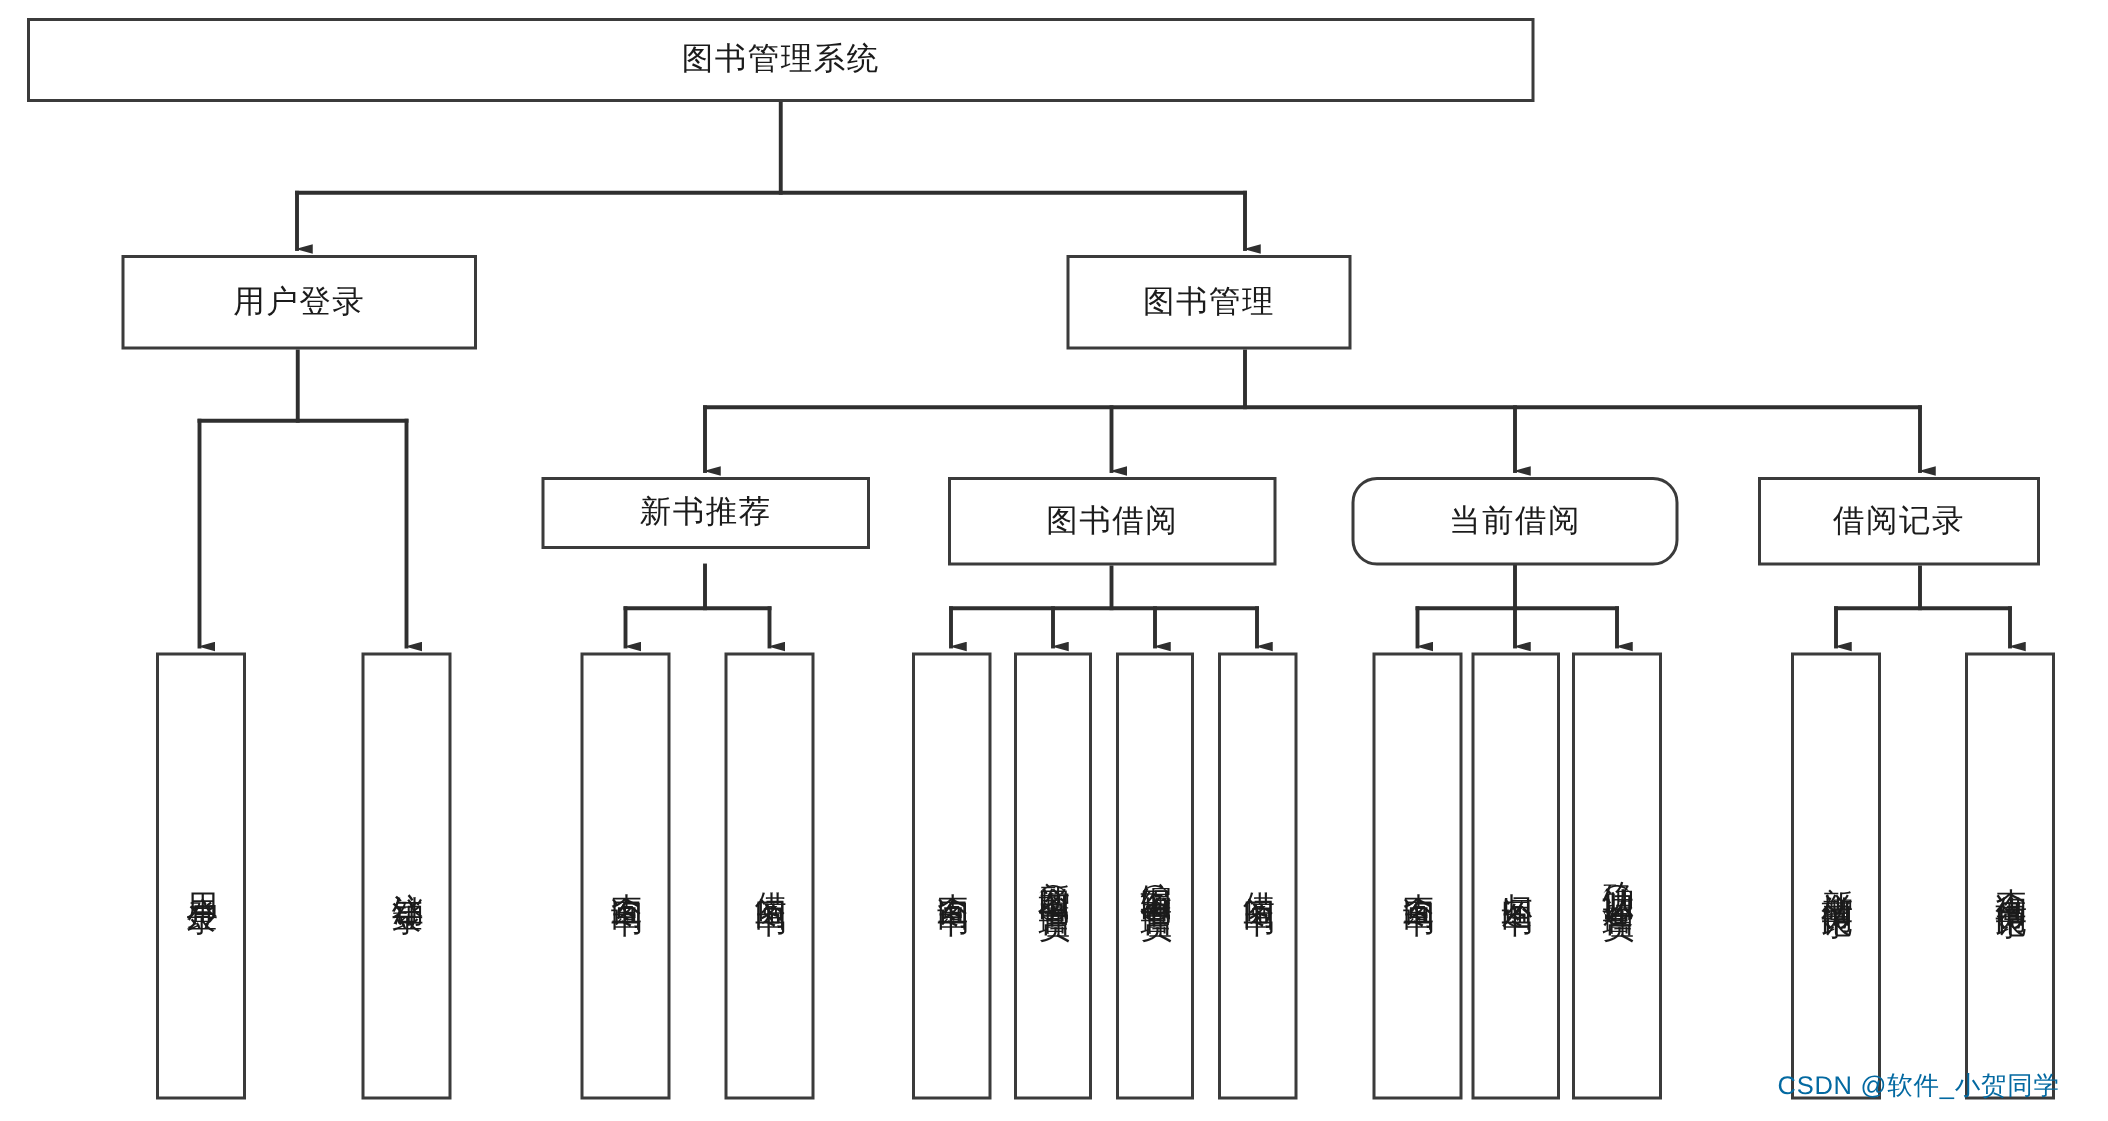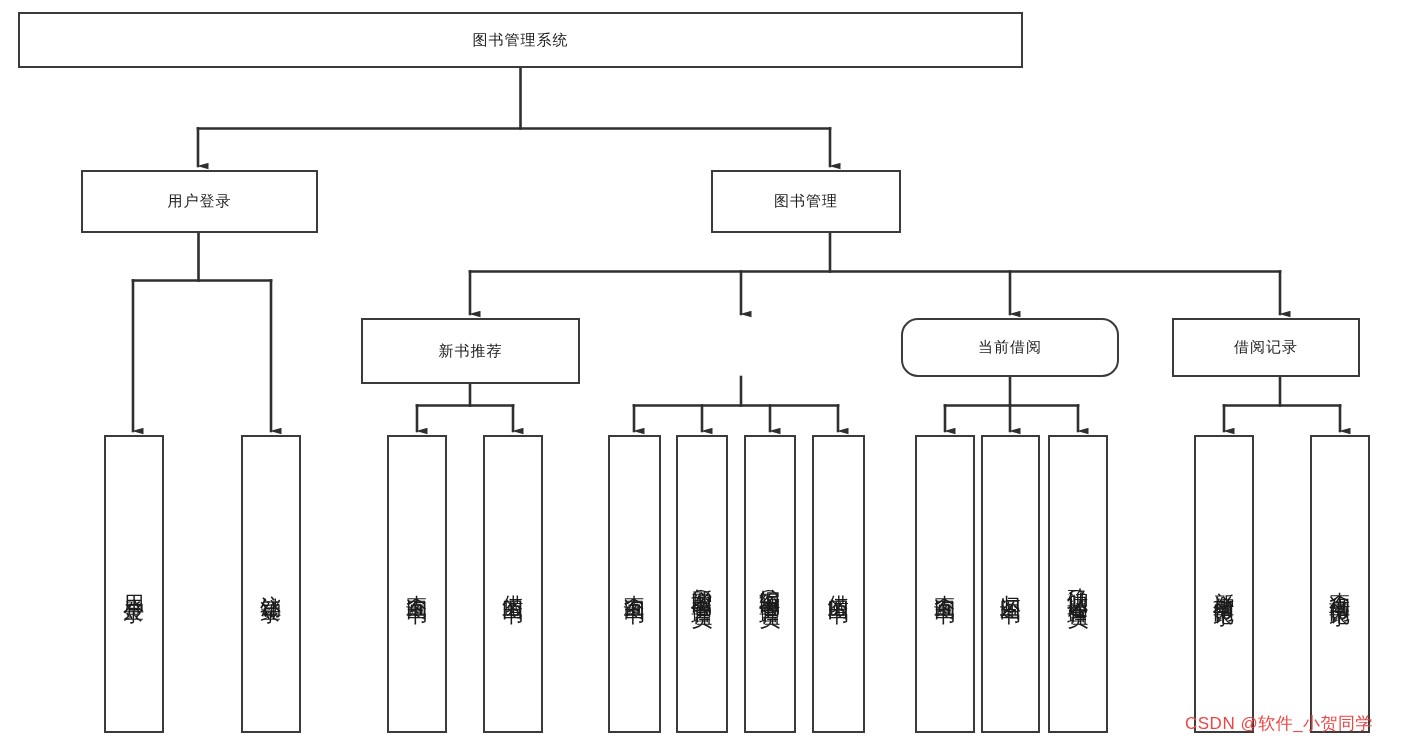--- a/index.html
+++ b/index.html
@@ -30,21 +30,21 @@
     position: absolute;
     box-sizing: border-box;
     background: #ffffff;
     border: 2px solid #3b3b3b;
     display: flex;
     align-items: center;
     justify-content: center;
     color: #1b1b1b;
   }
   .node-box.horizontal .node-label {
-    font-size: 15px;
+    font-size: 21px;
     line-height: 1.1;
     letter-spacing: 1px;
     white-space: nowrap;
   }
   .node-box.vertical {
     align-items: center;
     justify-content: center;
   }
   .node-box.vertical .node-label {
     writing-mode: vertical-rl;
@@ -53,21 +53,21 @@
     line-height: 1.32;
     letter-spacing: 3px;
     white-space: nowrap;
     text-align: center;
   }
   .watermark {
     position: absolute;
     left: 1185px;
     top: 712px;
     font-size: 17px;
-    color: #ef4444;
+    color: #0369a1;
     white-space: nowrap;
     letter-spacing: 0.5px;
     pointer-events: none;
   }
 </style>
 </head>
 <body>
 
 <div id="diagram-root">
 
@@ -142,24 +142,27 @@
   </div>
 
   <div class="node-box horizontal" style="left:81px; top:170px; width:237px; height:63px;">
     <span class="node-label">用户登录</span>
   </div>
 
   <div class="node-box horizontal" style="left:711px; top:170px; width:190px; height:63px;">
     <span class="node-label">图书管理</span>
   </div>
 
-  <div class="node-box horizontal" style="left:361px; top:318px; width:219px; height:66px;">
+  <div class="node-box horizontal" style="left:361px; top:318px; width:219px; height:48px;">
     <span class="node-label">新书推荐</span>
   </div>
 
+  <div class="node-box horizontal" style="left:632px; top:318px; width:219px; height:59px;">
+    <span class="node-label">图书借阅</span>
+  </div>
 
   <div class="node-box horizontal" style="left:901px; top:318px; width:218px; height:59px;border-radius:17px;">
     <span class="node-label">当前借阅</span>
   </div>
 
   <div class="node-box horizontal" style="left:1172px; top:318px; width:188px; height:59px;">
     <span class="node-label">借阅记录</span>
   </div>
 
   <div class="node-box vertical" style="left:104px; top:435px; width:60px; height:298px;">

